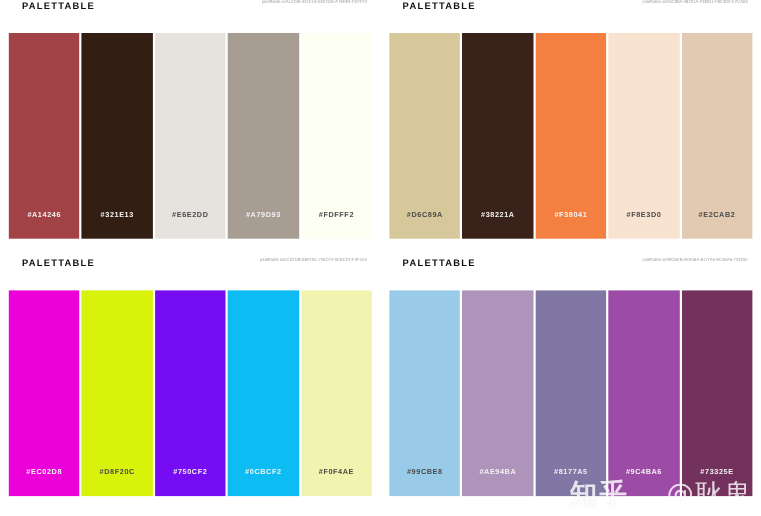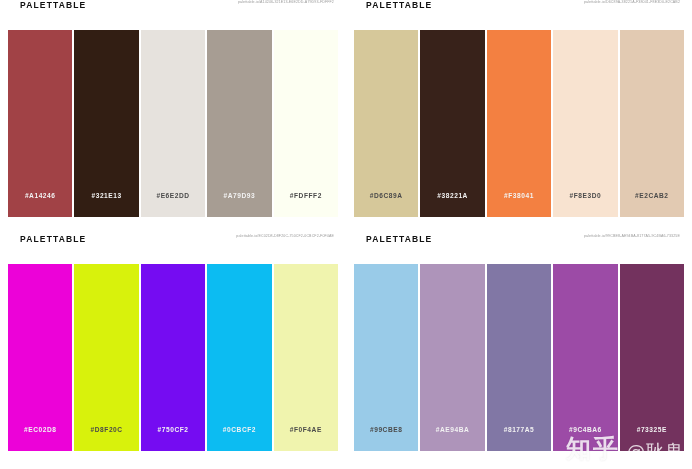--- a/index.html
+++ b/index.html
@@ -89,37 +89,38 @@
   .label-dark { color: #4a4a4a; }
   .label-light { color: #f2f2f2; }
 
   
   #watermark {
     position: absolute;
     right: 8px;
     bottom: 4px;
     display: flex;
     align-items: baseline;
-    gap: 7px;
+    gap: 22px;
     pointer-events: none;
     z-index: 40;
   }
   #watermark .wm-logo {
     font-size: 25px;
     font-weight: bold;
     color: rgba(255,255,255,0.82);
     font-family: "DejaVu Sans", sans-serif;
     letter-spacing: 2px;
     text-shadow: 0 0 2px rgba(0,0,0,0.10);
   }
   #watermark .wm-user {
-    font-size: 18px;
+    font-size: 25px;
     color: rgba(255,255,255,0.80);
     font-family: "DejaVu Sans", sans-serif;
     letter-spacing: 1px;
+    margin-left: 12px;
   }
 </style>
 </head>
 <body>
 
 <div id="grid">
     <div class="panel">
       <div class="panel-header">
         <span class="brand">PALETTABLE</span>
         <span class="perma-url">palettable.io/A14246-321E13-E6E2DD-A79D93-FDFFF2</span>

